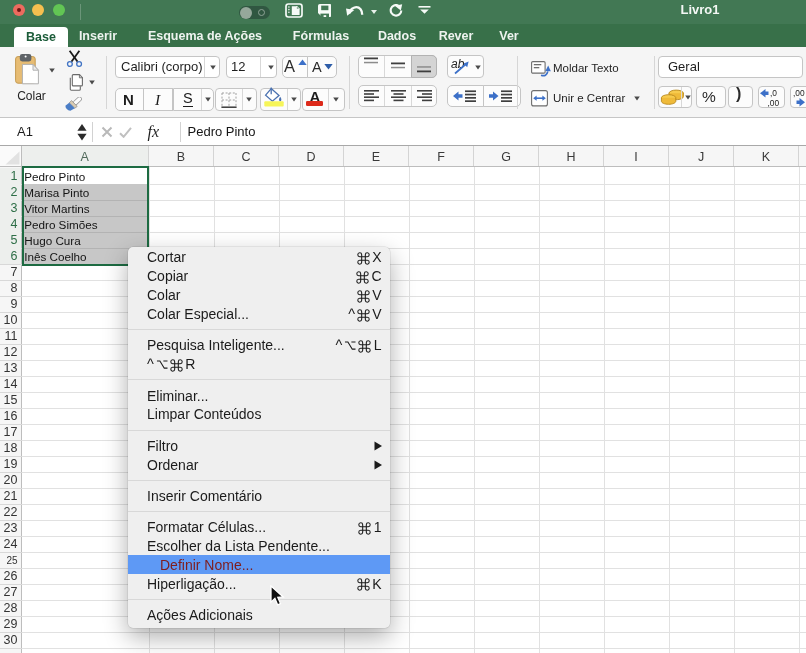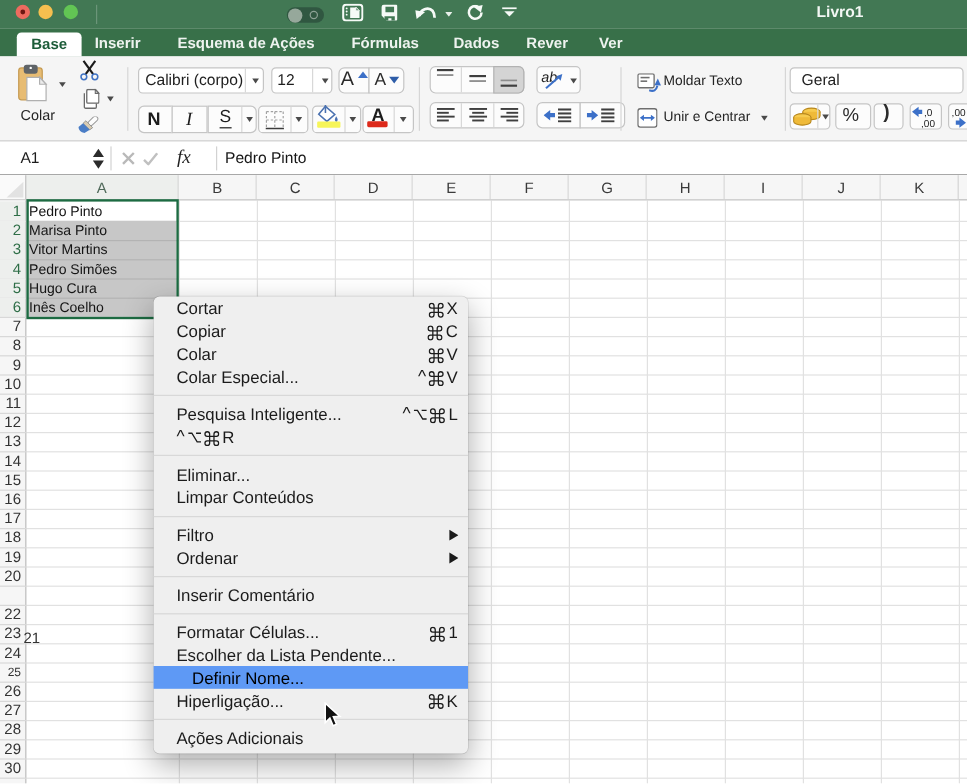--- a/index.html
+++ b/index.html
@@ -378,21 +378,21 @@
 <div class="abs" style="left:0;top:408px;width:17.5px;height:16px;text-align:right;line-height:17px;font-size:12.5px;color:#333333;">16</div>
 <div class="abs" style="left:0;top:423.5px;width:21.5px;height:1px;background:#d8d8d8;"></div>
 <div class="abs" style="left:0;top:424px;width:17.5px;height:16px;text-align:right;line-height:17px;font-size:12.5px;color:#333333;">17</div>
 <div class="abs" style="left:0;top:439.5px;width:21.5px;height:1px;background:#d8d8d8;"></div>
 <div class="abs" style="left:0;top:440px;width:17.5px;height:16px;text-align:right;line-height:17px;font-size:12.5px;color:#333333;">18</div>
 <div class="abs" style="left:0;top:455.5px;width:21.5px;height:1px;background:#d8d8d8;"></div>
 <div class="abs" style="left:0;top:456px;width:17.5px;height:16px;text-align:right;line-height:17px;font-size:12.5px;color:#333333;">19</div>
 <div class="abs" style="left:0;top:471.5px;width:21.5px;height:1px;background:#d8d8d8;"></div>
 <div class="abs" style="left:0;top:472px;width:17.5px;height:16px;text-align:right;line-height:17px;font-size:12.5px;color:#333333;">20</div>
 <div class="abs" style="left:0;top:487.5px;width:21.5px;height:1px;background:#d8d8d8;"></div>
-<div class="abs" style="left:16px;top:488px;width:17.5px;height:16px;text-align:right;line-height:17px;font-size:12.5px;color:#333333;margin-top:36px;">21</div>
+<div class="abs" style="left:0;top:488px;width:17.5px;height:16px;text-align:right;line-height:17px;font-size:12.5px;color:#333333;">21</div>
 <div class="abs" style="left:0;top:503.5px;width:21.5px;height:1px;background:#d8d8d8;"></div>
 <div class="abs" style="left:0;top:504px;width:17.5px;height:16px;text-align:right;line-height:17px;font-size:12.5px;color:#333333;">22</div>
 <div class="abs" style="left:0;top:519.5px;width:21.5px;height:1px;background:#d8d8d8;"></div>
 <div class="abs" style="left:0;top:520px;width:17.5px;height:16px;text-align:right;line-height:17px;font-size:12.5px;color:#333333;">23</div>
 <div class="abs" style="left:0;top:535.5px;width:21.5px;height:1px;background:#d8d8d8;"></div>
 <div class="abs" style="left:0;top:536px;width:17.5px;height:16px;text-align:right;line-height:17px;font-size:12.5px;color:#333333;">24</div>
 <div class="abs" style="left:0;top:551.5px;width:21.5px;height:1px;background:#d8d8d8;"></div>
 <div class="abs" style="left:0;top:552px;width:17.5px;height:16px;text-align:right;line-height:17px;font-size:10px;color:#333333;">25</div>
 <div class="abs" style="left:0;top:567.5px;width:21.5px;height:1px;background:#d8d8d8;"></div>
 <div class="abs" style="left:0;top:568px;width:17.5px;height:16px;text-align:right;line-height:17px;font-size:12.5px;color:#333333;">26</div>
@@ -515,21 +515,21 @@
         <span class="sc">
           <svg width="13" height="13" viewBox="0 0 14 14" style="margin:0 1px -2px 0;">
             <path d="M5.05 8.95 H8.95 V5.05 H5.05 Z M5.05 5.05 V2.9 A2.1 2.1 0 1 0 2.9 5.05 H5.05 M8.95 5.05 H11.1 A2.1 2.1 0 1 0 8.95 2.9 V5.05 M8.95 8.95 V11.1 A2.1 2.1 0 1 0 11.1 8.95 H8.95 M5.05 8.95 H2.9 A2.1 2.1 0 1 0 5.05 11.1 V8.95" fill="none" stroke="#1b1b1b" stroke-width="1.15"></path>
           </svg>
           <span>1</span>
         </span>
       </div>
 <div class="mi" style="">
         <span>Escolher da Lista Pendente...</span>
       </div>
-<div class="mi" style="background:#5e99f5;color:#000000;padding-left:32px;">
+<div class="mi" style="background:#5e99f5;color:#7f1d1d;padding-left:32px;">
         <span>Definir Nome...</span>
       </div>
 <div class="mi" style="">
         <span>Hiperligação...</span>
         <span class="sc">
           <svg width="13" height="13" viewBox="0 0 14 14" style="margin:0 1px -2px 0;">
             <path d="M5.05 8.95 H8.95 V5.05 H5.05 Z M5.05 5.05 V2.9 A2.1 2.1 0 1 0 2.9 5.05 H5.05 M8.95 5.05 H11.1 A2.1 2.1 0 1 0 8.95 2.9 V5.05 M8.95 8.95 V11.1 A2.1 2.1 0 1 0 11.1 8.95 H8.95 M5.05 8.95 H2.9 A2.1 2.1 0 1 0 5.05 11.1 V8.95" fill="none" stroke="#1b1b1b" stroke-width="1.15"></path>
           </svg>
           <span>K</span>
         </span>

